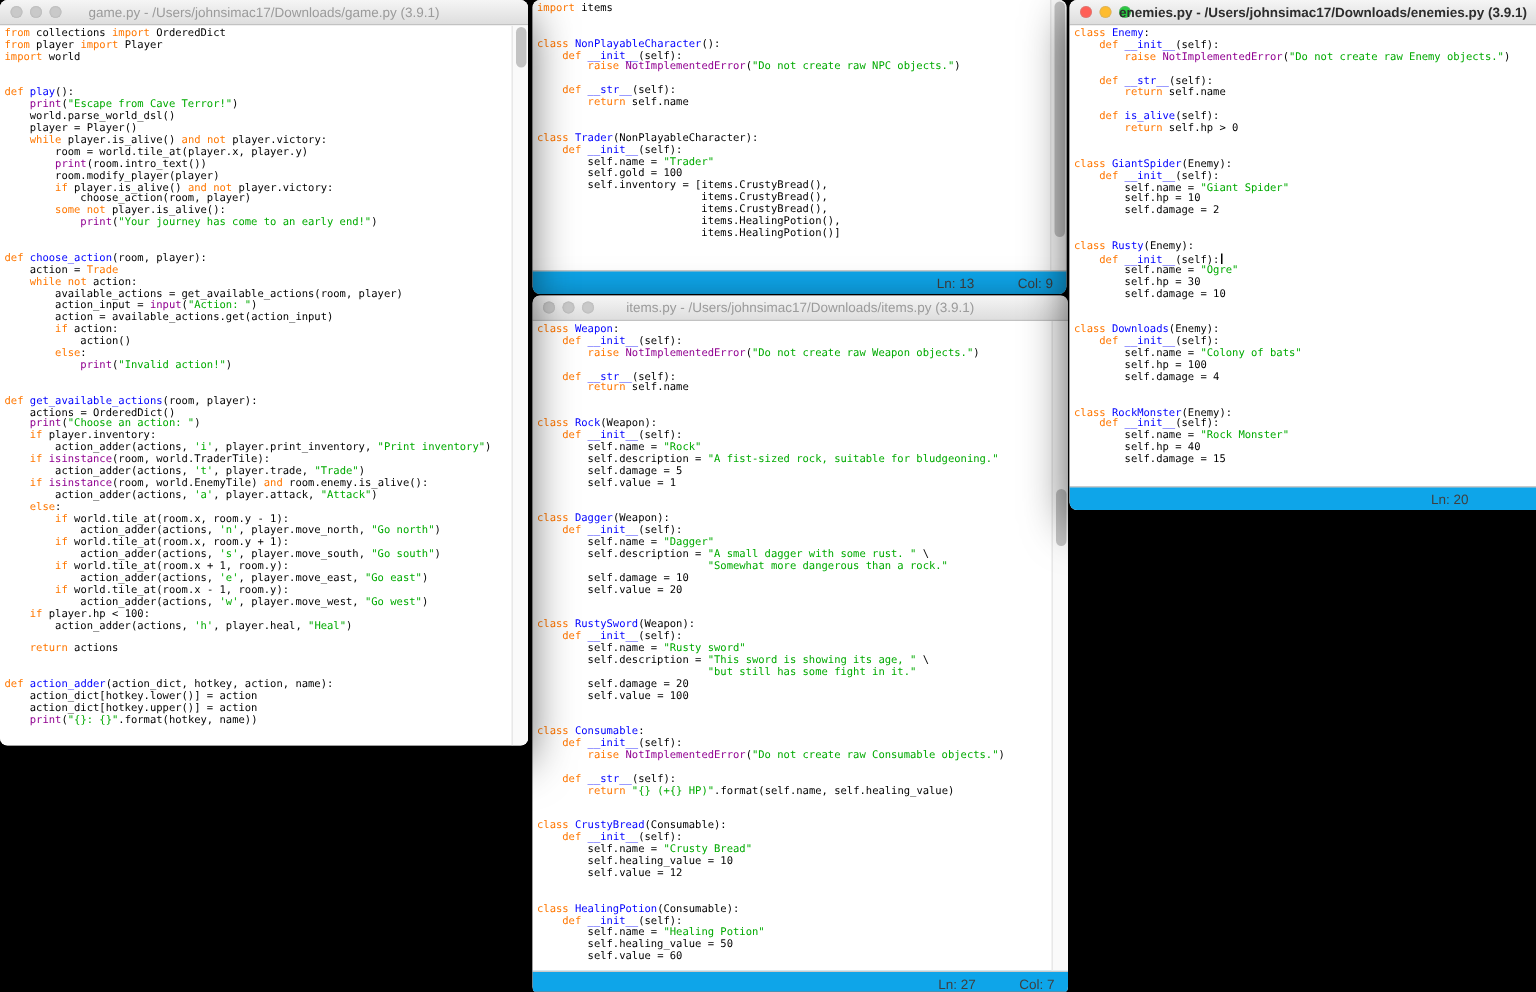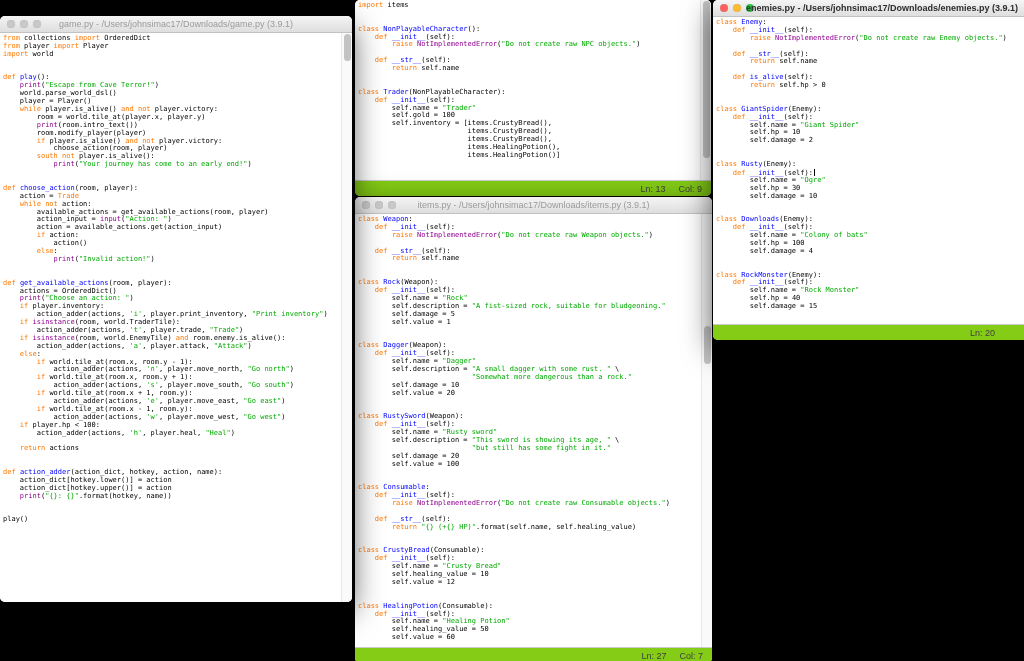--- a/index.html
+++ b/index.html
@@ -17,26 +17,26 @@
   .window.active .light.l3{background:#28c840}
   .title{position:absolute;left:0;right:0;top:0;line-height:17px;text-align:center;
          font-size:9px;color:#9b9b9b;white-space:nowrap}
   .window.active .title{color:#2d2d2d;font-weight:bold}
   .content{flex:1 1 auto;position:relative;background:#fff;overflow:hidden}
   .code{position:absolute;left:0;top:0;right:11px;bottom:0;padding:2px 0 12px 3px;overflow:hidden;
         font-family:"DejaVu Sans Mono",monospace;font-size:7px;line-height:7.9px;color:var(--plain,#000)}
   .cl{white-space:pre;height:7.9px}
   .scrollbar{position:absolute;right:0;top:0;bottom:0;width:11px;background:#fafafa;border-left:1px solid #e8e8e8}
   .thumb{position:absolute;left:2px;width:7px;border-radius:4px;background:#c3c3c3}
-  .statusbar{flex:0 0 16px;background:#84cc16;border-top:1px solid #cacaca;display:flex;
-             justify-content:flex-end;align-items:center;gap:13px;font-size:9px;color:#3f3f3f;padding-right:9px}
+  .statusbar{flex:0 0 16px;background:#0ea5e9;border-top:1px solid #cacaca;display:flex;
+             justify-content:flex-end;align-items:center;gap:29px;font-size:9px;color:#3f3f3f;padding-right:9px}
   .tok-kw{color:var(--keyword)} .tok-bi{color:var(--builtin)}
   .tok-str{color:var(--string)} .tok-def{color:var(--definition)}
   .cursor{display:inline-block;width:1px;height:7px;background:#000;margin-left:1px;vertical-align:-1px}
-  #win-game{left:0;top:16px;width:352px;height:586px;z-index:3}
+  #win-game{left:0;top:0;width:352px;height:497px;z-index:3}
   #win-npc{left:355px;top:0;width:356px;height:196px;z-index:1}
   #win-items{left:355px;top:197px;width:357px;height:466px;z-index:2}
   #win-enemies{left:713px;top:0;width:338px;height:340px;z-index:4}
   #win-game .thumb{top:1px;height:27px}
   #win-npc .thumb{top:1px;height:157px}
   #win-items .thumb{top:112px;height:38px}
   #win-enemies .statusbar{padding-right:43px}
 </style>
 </head>
 <body>
@@ -62,21 +62,21 @@
           <div class="cl"><span class="tok-kw">def</span><span> </span><span class="tok-def">play</span><span>():</span></div>
           <div class="cl"><span>    </span><span class="tok-bi">print</span><span>(</span><span class="tok-str">"Escape from Cave Terror!"</span><span>)</span></div>
           <div class="cl"><span>    </span><span>world</span><span>.</span><span>parse_world_dsl</span><span>()</span></div>
           <div class="cl"><span>    </span><span>player</span><span> = </span><span>Player</span><span>()</span></div>
           <div class="cl"><span>    </span><span class="tok-kw">while</span><span> </span><span>player</span><span>.</span><span>is_alive</span><span>() </span><span class="tok-kw">and</span><span> </span><span class="tok-kw">not</span><span> </span><span>player</span><span>.</span><span>victory</span><span>:</span></div>
           <div class="cl"><span>        </span><span>room</span><span> = </span><span>world</span><span>.</span><span>tile_at</span><span>(</span><span>player</span><span>.</span><span>x</span><span>, </span><span>player</span><span>.</span><span>y</span><span>)</span></div>
           <div class="cl"><span>        </span><span class="tok-bi">print</span><span>(</span><span>room</span><span>.</span><span>intro_text</span><span>())</span></div>
           <div class="cl"><span>        </span><span>room</span><span>.</span><span>modify_player</span><span>(</span><span>player</span><span>)</span></div>
           <div class="cl"><span>        </span><span class="tok-kw">if</span><span> </span><span>player</span><span>.</span><span>is_alive</span><span>() </span><span class="tok-kw">and</span><span> </span><span class="tok-kw">not</span><span> </span><span>player</span><span>.</span><span>victory</span><span>:</span></div>
           <div class="cl"><span>            </span><span>choose_action</span><span>(</span><span>room</span><span>, </span><span>player</span><span>)</span></div>
-          <div class="cl"><span>        </span><span class="tok-kw">south</span><span> </span><span class="tok-kw">not</span><span> </span><span>player</span><span>.</span><span>is_alive</span><span>():</span></div>
+          <div class="cl"><span>        </span><span class="tok-kw">some</span><span> </span><span class="tok-kw">not</span><span> </span><span>player</span><span>.</span><span>is_alive</span><span>():</span></div>
           <div class="cl"><span>            </span><span class="tok-bi">print</span><span>(</span><span class="tok-str">"Your journey has come to an early end!"</span><span>)</span></div>
           <div class="cl">&nbsp;</div>
           <div class="cl">&nbsp;</div>
           <div class="cl"><span class="tok-kw">def</span><span> </span><span class="tok-def">choose_action</span><span>(</span><span>room</span><span>, </span><span>player</span><span>):</span></div>
           <div class="cl"><span>    </span><span>action</span><span> = </span><span class="tok-kw">Trade</span></div>
           <div class="cl"><span>    </span><span class="tok-kw">while</span><span> </span><span class="tok-kw">not</span><span> </span><span>action</span><span>:</span></div>
           <div class="cl"><span>        </span><span>available_actions</span><span> = </span><span>get_available_actions</span><span>(</span><span>room</span><span>, </span><span>player</span><span>)</span></div>
           <div class="cl"><span>        </span><span>action_input</span><span> = </span><span class="tok-bi">input</span><span>(</span><span class="tok-str">"Action: "</span><span>)</span></div>
           <div class="cl"><span>        </span><span>action</span><span> = </span><span>available_actions</span><span>.</span><span>get</span><span>(</span><span>action_input</span><span>)</span></div>
           <div class="cl"><span>        </span><span class="tok-kw">if</span><span> </span><span>action</span><span>:</span></div>

